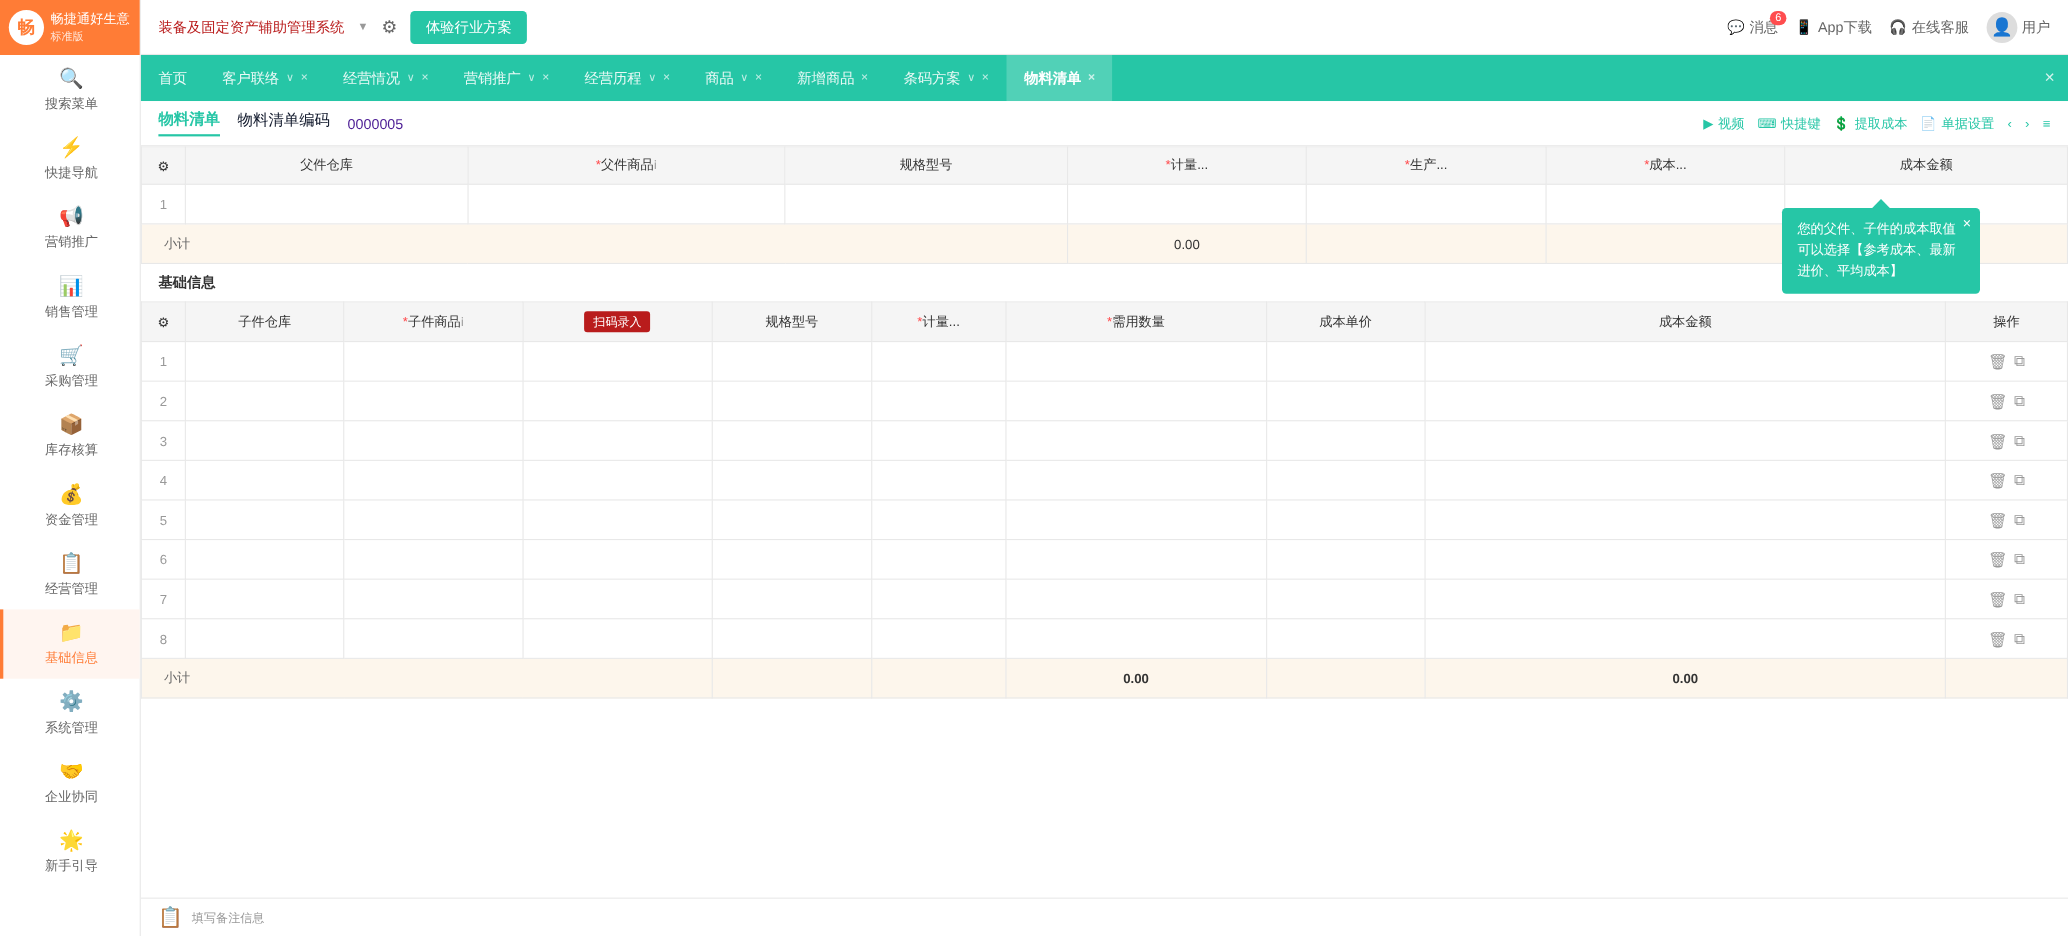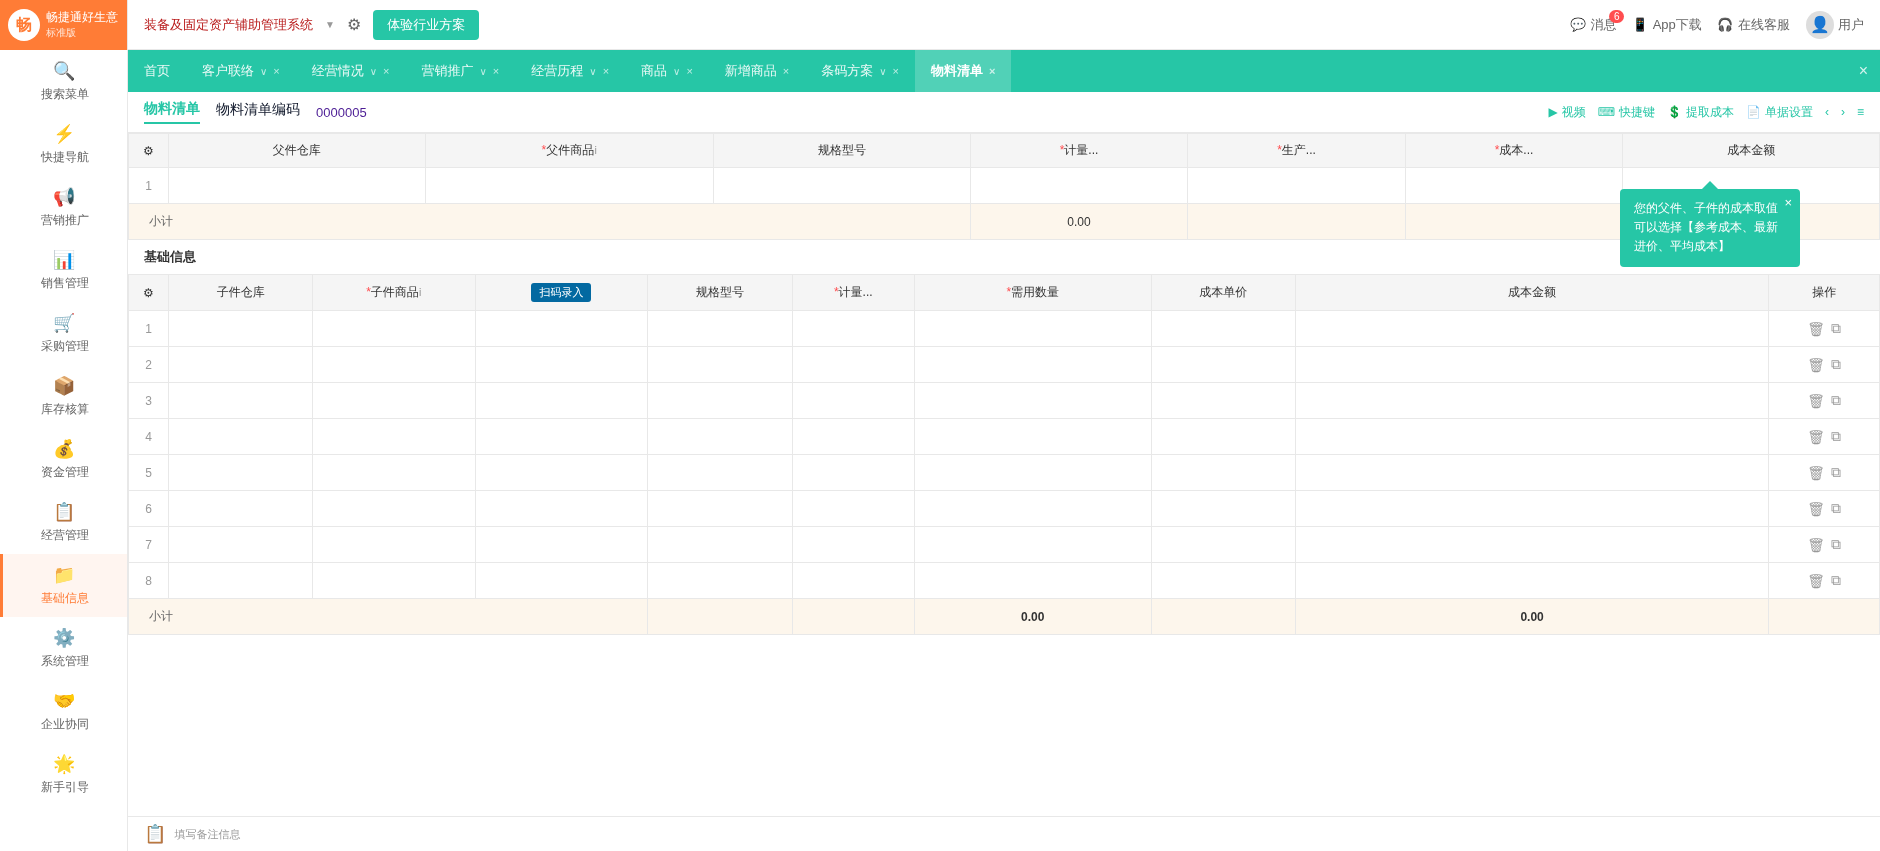--- a/index.html
+++ b/index.html
@@ -206,21 +206,21 @@
     }
     .row-num { color: #999; width: 40px; }
     .subtotal-row { background: #fdf6ec; }
     .subtotal-label { text-align: left; padding-left: 20px; color: #666; margin-left: 23px; }
     .subtotal-value { font-weight: bold; color: #333; }
 
     .required { color: #ff4d4f; }
     .th-settings { width: 40px; }
 
     .scan-btn {
-      background: #0369a1;
+      background: #b91c1c;
       color: #fff;
       border: none;
       border-radius: 3px;
       padding: 2px 8px;
       font-size: 11px;
       cursor: pointer;
     }
 
     .action-icons { display: flex; align-items: center; justify-content: center; gap: 6px; }
     .action-icon { color: #999; cursor: pointer; font-size: 14px; }

